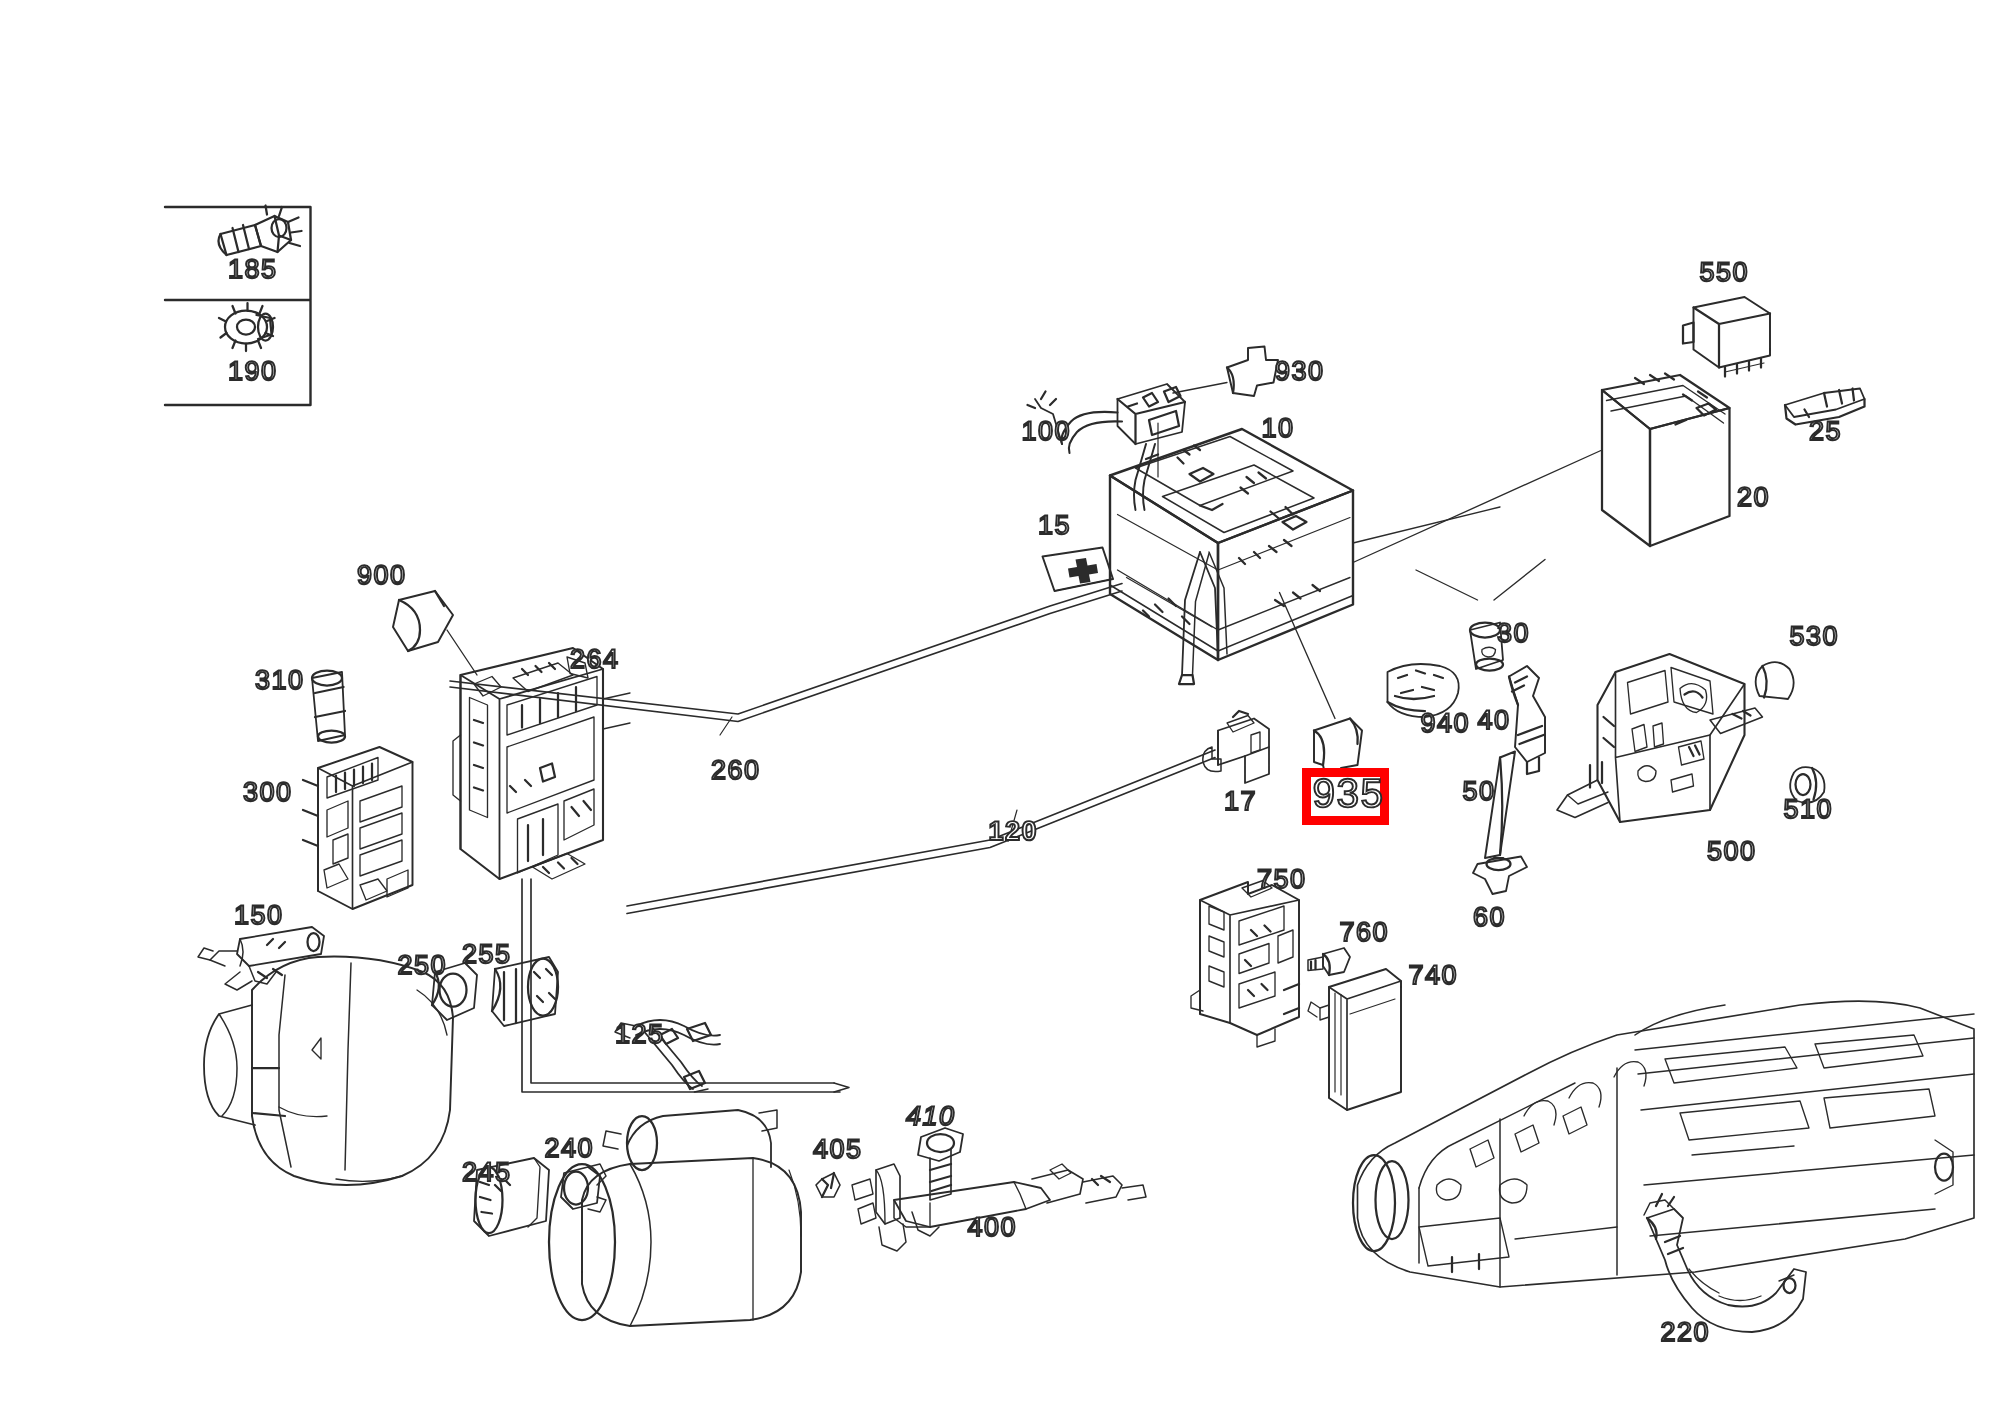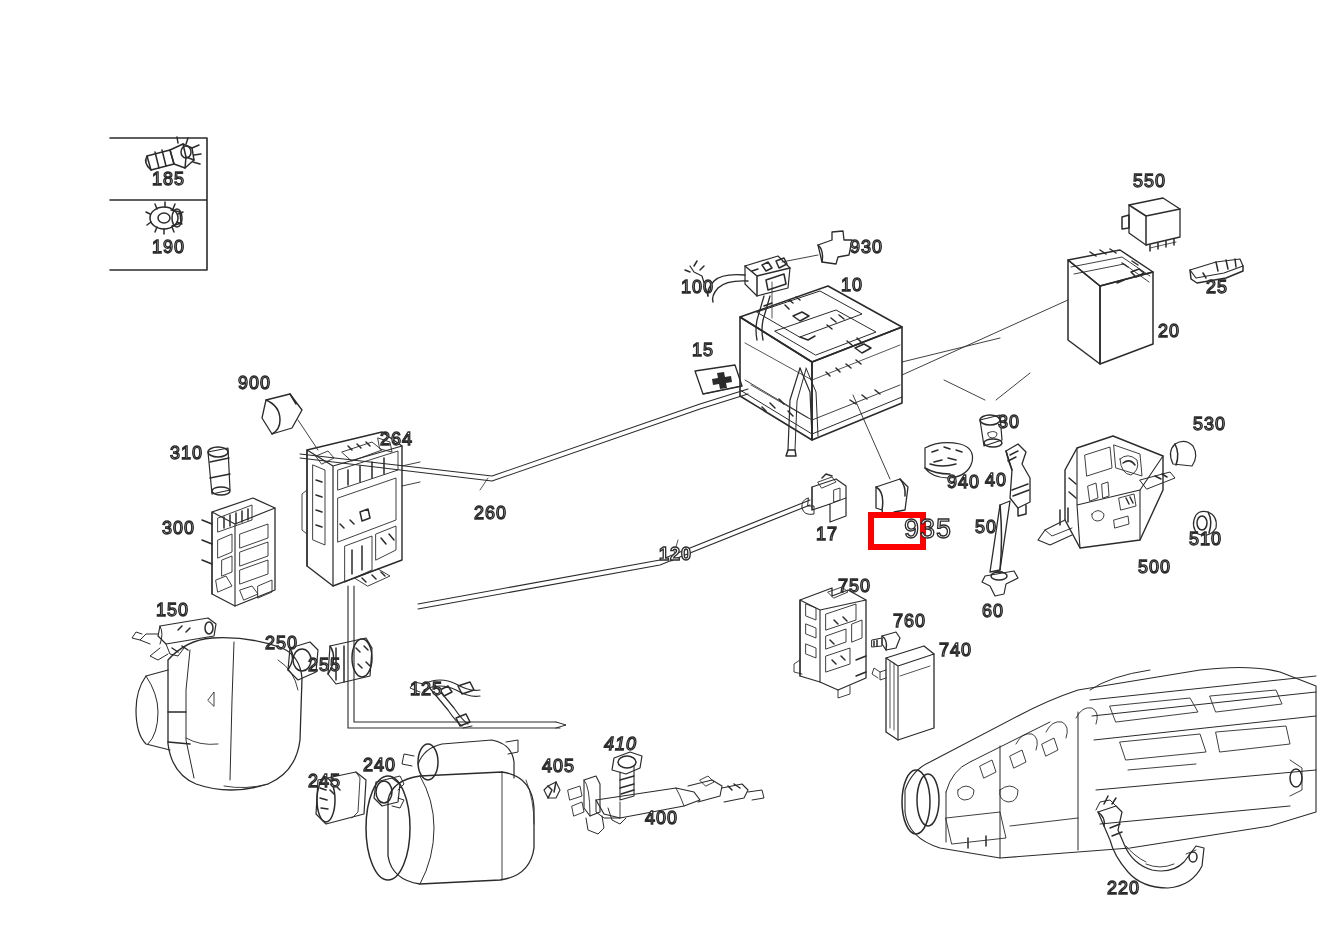--- a/index.html
+++ b/index.html
@@ -3,21 +3,21 @@
 <meta charset="utf-8">
 <style>
   html,body{margin:0;padding:0;background:#ffffff;}
   body{font-family:"Liberation Sans",sans-serif;}
   #stage{position:relative;width:1326px;height:938px;background:#fff;overflow:hidden;}
   #art{position:absolute;left:0;top:0;width:1326px;height:938px;}
   .lbl{position:absolute;font-family:"Liberation Sans",sans-serif;font-size:18px;line-height:1;
        color:#ffffff;-webkit-text-stroke:1.3px #2b2b2b;letter-spacing:1px;white-space:nowrap;
        text-shadow:0 0 0 #000;}
   .hl{position:absolute;border:6px solid #ff0000;background:#ffffff;box-sizing:border-box;}
-  .hl .lbl{position:static;display:block;padding-left:29px;}
+  .hl .lbl{position:static;display:block;}
   #hlbox{left:868px;top:512px;width:58px;height:38px;}
   #hlbox .lbl{margin:-2px 0 0 1px;font-size:27px;}
 </style>
 </head>
 <body>
 
 <div id="stage">
 
   <svg id="art" viewBox="0 0 1326 938">
     <g fill="none" stroke="#2b2b2b" stroke-width="1.5" stroke-linejoin="round" stroke-linecap="round">
@@ -516,21 +516,21 @@
 
   <div class="lbl" style="left:975px;top:518px;">50</div>
   <div class="lbl" style="left:1189px;top:530px;">510</div>
   <div class="lbl" style="left:1138px;top:558px;">500</div>
   <div class="lbl" style="left:982px;top:570px;margin-top:32px;">60</div>
   <div class="lbl" style="left:156px;top:601px;">150</div>
   <div class="lbl" style="left:838px;top:577px;">750</div>
   <div class="lbl" style="left:893px;top:612px;">760</div>
   <div class="lbl" style="left:939px;top:641px;">740</div>
   <div class="lbl" style="left:265px;top:634px;">250</div>
-  <div class="lbl" style="left:308px;top:656px;">255</div>
+  <div class="lbl" style="left:308px;top:627px;">255</div>
   <div class="lbl" style="left:410px;top:680px;">125</div>
   <div class="lbl" style="left:604px;top:735px;font-style:italic;">410</div>
   <div class="lbl" style="left:542px;top:757px;">405</div>
   <div class="lbl" style="left:363px;top:756px;">240</div>
   <div class="lbl" style="left:308px;top:772px;">245</div>
   <div class="lbl" style="left:645px;top:809px;">400</div>
   <div class="lbl" style="left:1107px;top:879px;">220</div>
 
 </div>
 

